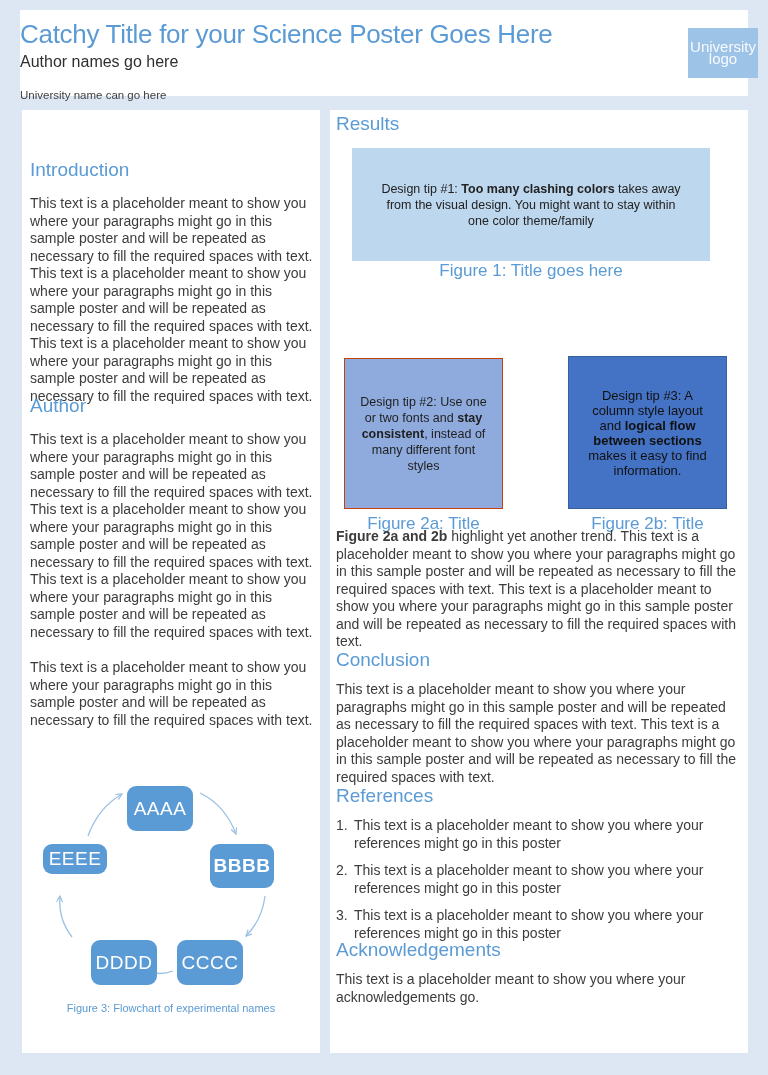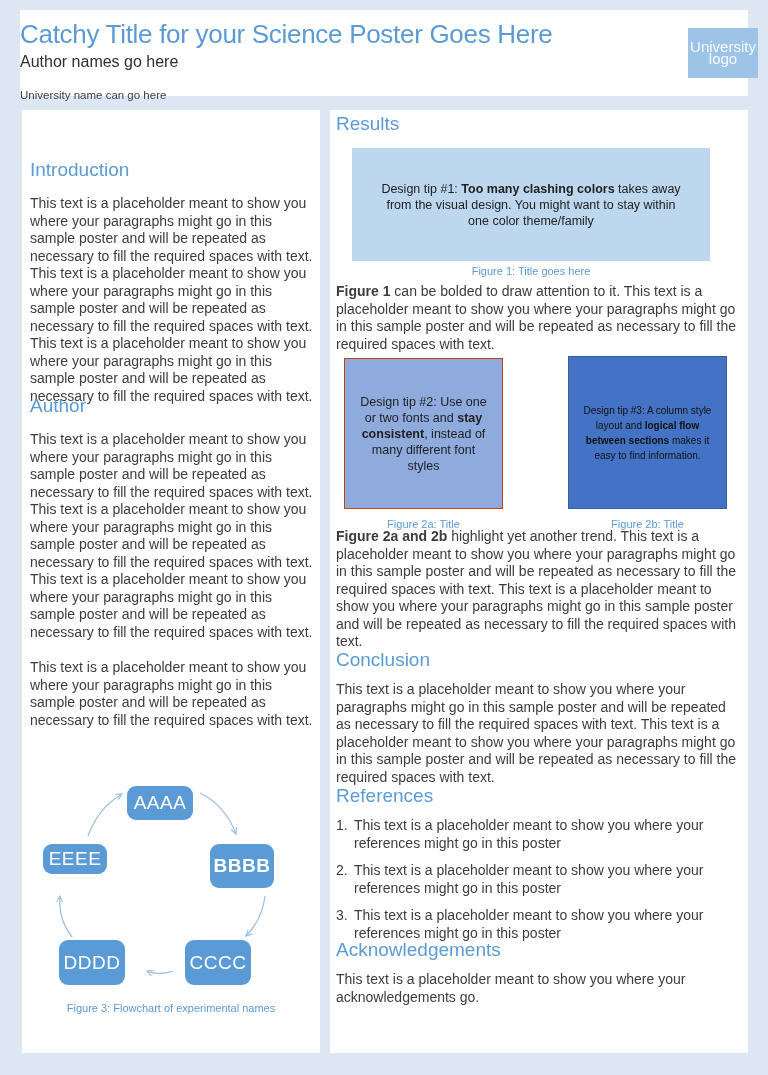--- a/index.html
+++ b/index.html
@@ -42,57 +42,57 @@
   .left-panel .section{left:8px;width:285px;}
   .right-panel .section{left:6px;width:407px;}
   .mt{margin-top:13px;}
   
   .fig1-box{
     margin:12px 0 0 16px;width:358px;height:113px;background:#bdd7ee;
     display:flex;align-items:center;justify-content:center;text-align:center;
     font-size:12.5px;line-height:16px;color:#222;padding:0 28px;box-sizing:border-box;
   }
   .fig-caption{
-    color:#5b9bd5;font-size:11px;line-height:14px;text-align:center;margin-top:3px;
+    color:#5b9bd5;font-size:17px;line-height:14px;text-align:center;margin-top:3px;
   }
   .fig1-caption{width:358px;margin-left:16px;}
   .para-after-fig{margin-top:5px;}
   
   .figrow{position:absolute;left:0;top:246px;width:418px;height:175px;}
   .fig2a-box{
     position:absolute;left:14px;top:2px;width:159px;height:151px;background:#8faadc;
     border:1px solid #c2410c;display:flex;align-items:center;justify-content:center;
     text-align:center;font-size:12.5px;line-height:16px;color:#1f1f1f;
     padding:0 10px;box-sizing:border-box;
   }
   .fig2b-box{
     position:absolute;left:238px;top:0;width:159px;height:153px;background:#4472c4;
     border:1px solid #37609f;display:flex;align-items:center;justify-content:center;
-    text-align:center;font-size:10px;line-height:15px;color:#111;
+    text-align:center;font-size:13px;line-height:15px;color:#111;
     padding:0 12px;box-sizing:border-box;
   }
   .fig2a-caption{position:absolute;left:14px;top:158px;width:159px;}
   .fig2b-caption{position:absolute;left:238px;top:158px;width:159px;}
   
   .ref-list{margin-top:9px;}
   .ref-item{display:flex;font-size:14px;line-height:17.5px;margin-bottom:10px;}
   .ref-marker{flex:0 0 18px;}
   .ref-text{flex:1;}
   
   .flowchart{position:absolute;left:0;top:668px;width:298px;height:245px;}
   .flow-node{
     position:absolute;background:#5b9bd5;border-radius:9px;color:#fff;
     display:flex;align-items:center;justify-content:center;
     font-size:19px;letter-spacing:0.5px;
   }
-  .node-a{left:105px;top:8px;width:66px;height:34px;}
+  .node-a{left:105px;top:8px;width:66px;height:45px;}
   .node-b{left:188px;top:66px;width:64px;height:44px;font-weight:bold;}
   .node-e{left:21px;top:66px;width:64px;height:30px;}
-  .node-c{left:155px;top:162px;width:66px;height:45px;margin-left:8px;}
-  .node-d{left:37px;top:162px;width:66px;height:45px;}
+  .node-c{left:155px;top:162px;width:66px;height:45px;}
+  .node-d{left:69px;top:162px;width:66px;height:45px;}
   .flow-svg{position:absolute;left:0;top:0;width:298px;height:245px;}
   .flow-caption{
     position:absolute;left:0;top:224px;width:298px;text-align:center;
     color:#5b9bd5;font-size:11px;
   }
   b{font-weight:700;}
 </style>
 </head>
 <body>
 
@@ -146,21 +146,20 @@
   </div>
 
   <div class="panel right-panel">
 
     <div class="section" style="top:2px;">
       <h2 class="sec-head">Results</h2>
       <div class="fig1-box">
         <span><span>Design tip #1: </span><b>Too many clashing colors</b><span> takes away from the visual design. You might want to stay within one color theme/family</span></span>
       </div>
       <div class="fig-caption fig1-caption">Figure 1: Title goes here</div>
-      <p class="body-text para-after-fig"><b>Figure 1</b><span> can be bolded to draw attention to it. This text is a placeholder meant to show you where your paragraphs might go in this sample poster and will be repeated as necessary to fill the required spaces with text.</span></p>
     </div>
 
     <div class="figrow">
       <div class="fig2a-box">
         <span><span>Design tip #2: Use one or two fonts and </span><b>stay consistent</b><span>, instead of many different font styles</span></span>
       </div>
       <div class="fig2b-box">
         <span><span>Design tip #3: A column style layout and </span><b>logical flow between sections</b><span> makes it easy to find information.</span></span>
       </div>
       <div class="fig-caption fig2a-caption">Figure 2a: Title</div>

